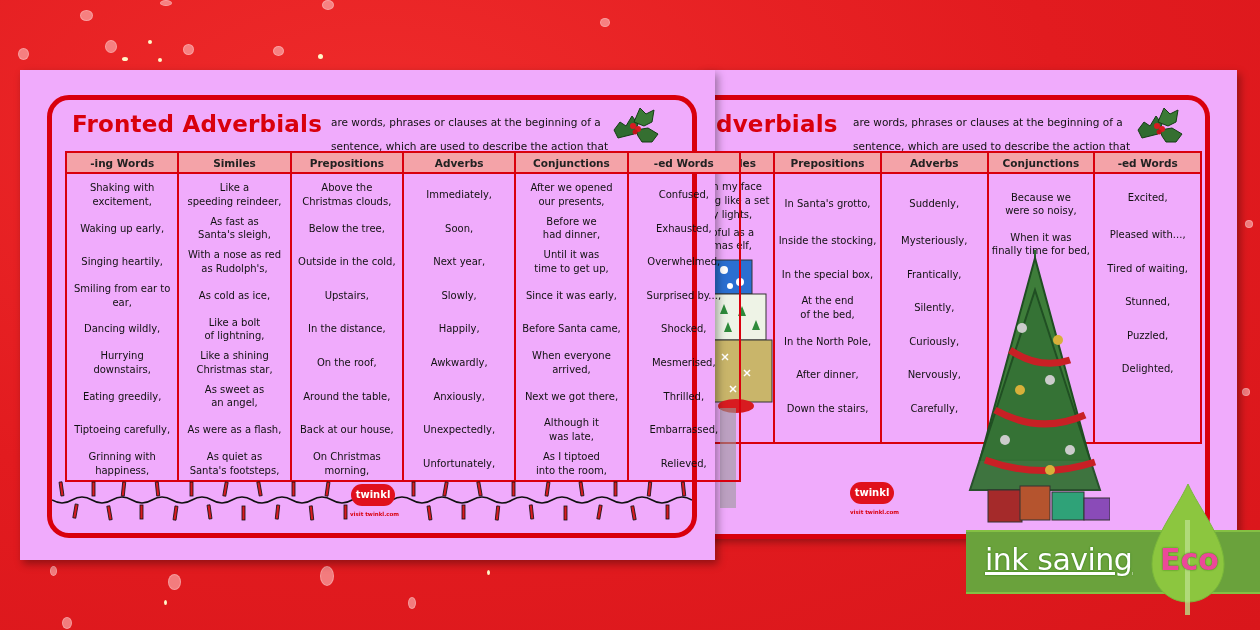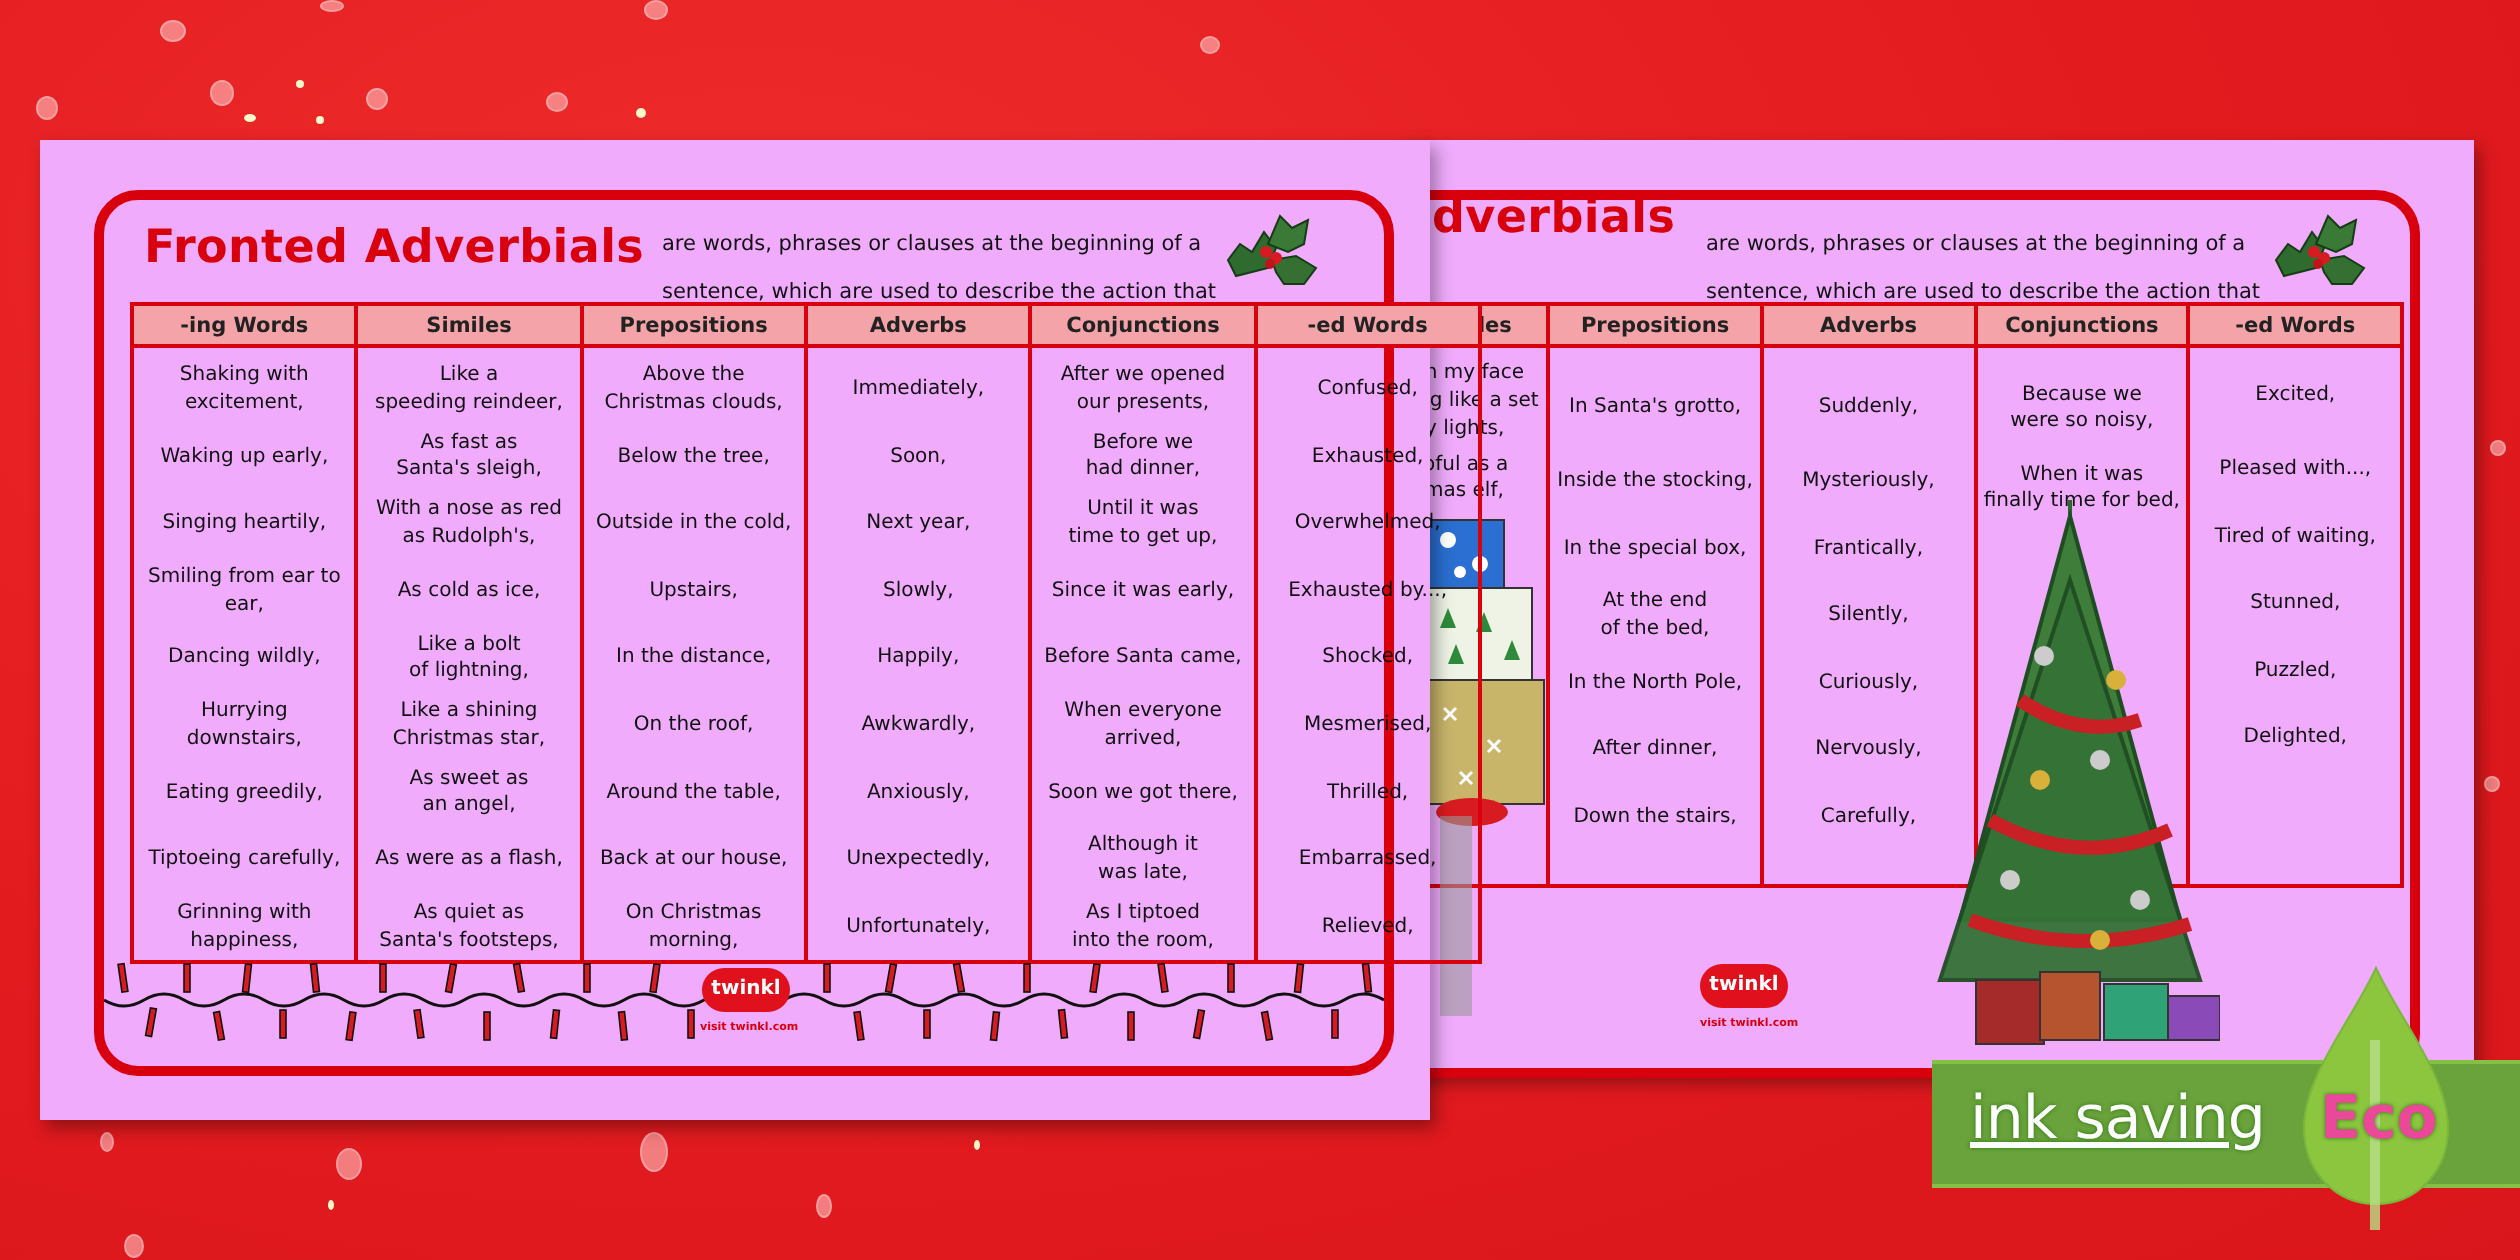--- a/index.html
+++ b/index.html
@@ -24,21 +24,21 @@
     position: absolute; border: 5px solid #d9000d; border-radius: 22px;
   }
   .card-front .frame { left: 27px; top: 25px; width: 650px; height: 443px; }
   .card-back .frame { left: -60px; top: 25px; width: 570px; height: 444px; border-left: none; border-radius: 0 22px 22px 0; }
 
   .title {
     position: absolute; color: #d9000d; font-family: "DejaVu Sans", sans-serif;
     font-weight: bold; font-size: 23px; letter-spacing: 0.2px;
   }
   .card-front .title { left: 52px; top: 41px; }
-  .card-back .title { left: 16px; top: 26px; }
+  .card-back .title { left: 16px; top: 41px; }
 
   .desc {
     position: absolute; font-size: 10.5px; line-height: 24px; color: #111;
     font-family: "DejaVu Sans", sans-serif;
   }
   .card-front .desc { left: 311px; top: 40px; width: 290px; }
   .card-back .desc { left: 153px; top: 40px; width: 290px; }
 
   .holly { position: absolute; width: 54px; height: 46px; }
   .card-front .holly { left: 588px; top: 32px; }
@@ -324,31 +324,31 @@
         <div class="cell-item">After we opened
 our presents,</div>
         <div class="cell-item">Before we
 had dinner,</div>
         <div class="cell-item">Until it was
 time to get up,</div>
         <div class="cell-item">Since it was early,</div>
         <div class="cell-item">Before Santa came,</div>
         <div class="cell-item">When everyone
 arrived,</div>
-        <div class="cell-item">Soon we got there,</div>
+        <div class="cell-item">Next we got there,</div>
         <div class="cell-item">Although it
 was late,</div>
         <div class="cell-item">As I tiptoed
 into the room,</div>
       </td>
       <td>
         <div class="cell-item">Confused,</div>
         <div class="cell-item">Exhausted,</div>
         <div class="cell-item">Overwhelmed,</div>
-        <div class="cell-item">Exhausted by...,</div>
+        <div class="cell-item">Surprised by...,</div>
         <div class="cell-item">Shocked,</div>
         <div class="cell-item">Mesmerised,</div>
         <div class="cell-item">Thrilled,</div>
         <div class="cell-item">Embarrassed,</div>
         <div class="cell-item">Relieved,</div>
       </td>
     </tr>
   </tbody>
     </table>
 

